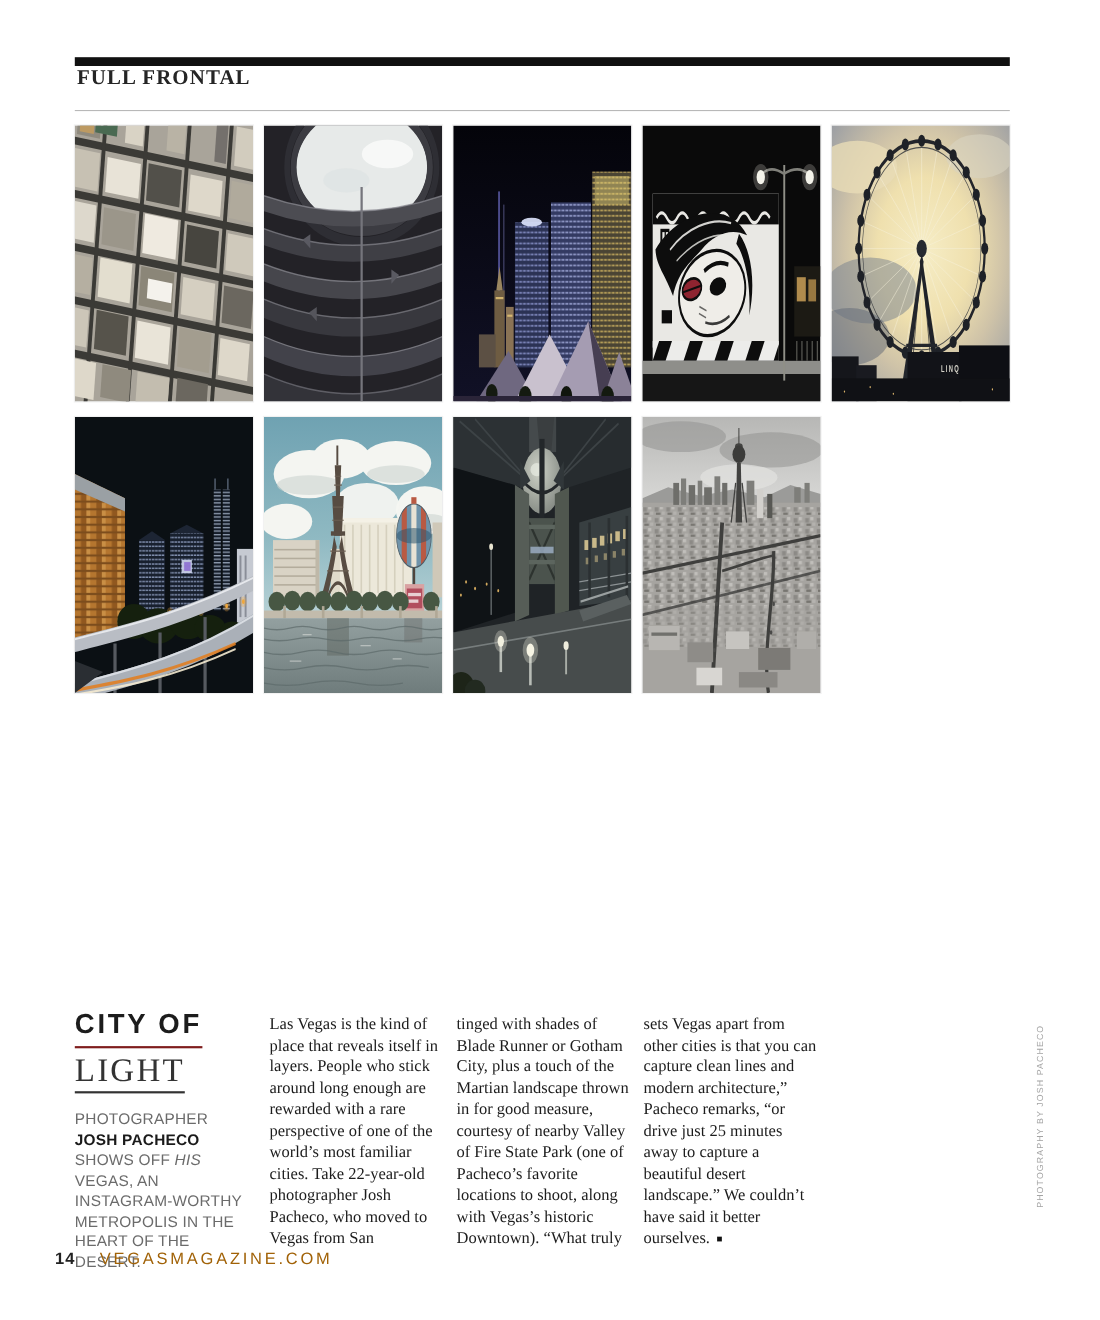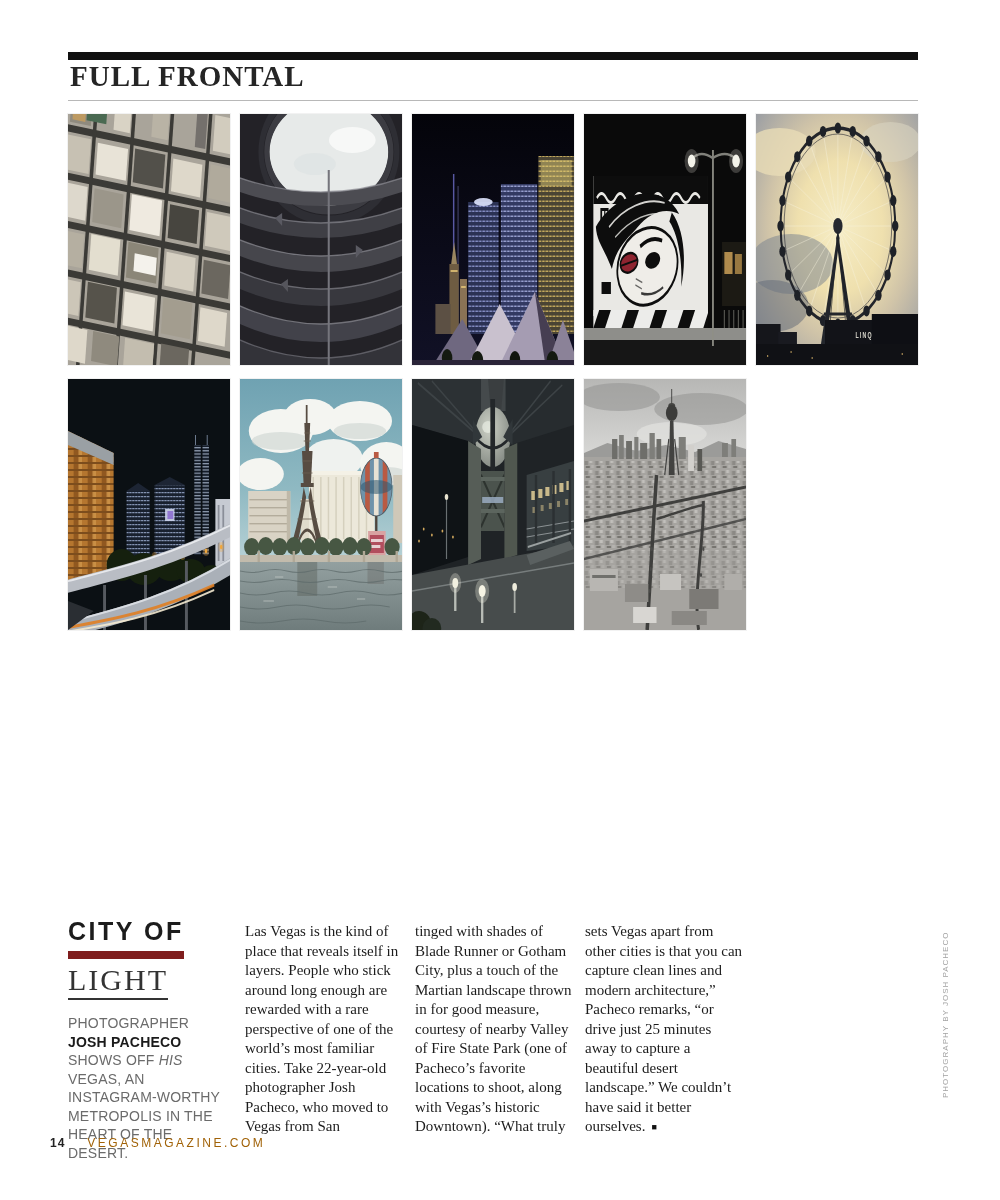--- a/index.html
+++ b/index.html
@@ -1,44 +1,44 @@
 <!DOCTYPE html>
 <html><head>
 <meta charset="utf-8">
 <style>
   html,body{margin:0;padding:0;background:#ffffff;}
   .page{position:relative;width:1000px;height:1200px;background:#ffffff;overflow:hidden;
         font-family:"Liberation Serif",serif;}
   .topbar{position:absolute;left:68px;top:52px;width:850px;height:8px;background:#101010;}
   .section-title{position:absolute;left:70px;top:60px;margin:0;font-family:"Liberation Serif",serif;
-        font-size:29px;font-weight:600;letter-spacing:1px;color:#252525;}
+        font-size:19px;font-weight:600;letter-spacing:1px;color:#252525;}
   .thin-rule{position:absolute;left:68px;top:100px;width:850px;height:1px;background:#b8b8b8;}
   .grid{position:absolute;left:68px;top:114px;width:850px;display:grid;
         grid-template-columns:repeat(5,1fr);grid-template-rows:251px 251px 248px;
         column-gap:10px;row-gap:14px;}
   .photo{margin:0;overflow:hidden;background:#ddd;outline:1px solid rgba(0,0,0,0.05);}
   .photo svg{display:block;width:100%;height:100%;}
   .article{position:absolute;left:68px;top:915px;width:847px;display:flex;}
   .hl-block{width:162px;margin-right:15px;flex:none;font-family:"Liberation Sans",sans-serif;}
   .hl1{display:inline-block;font-size:25px;font-weight:bold;letter-spacing:2.5px;color:#1c1c1c;
-        border-bottom:8px solid #7f1d1d;padding-bottom:5px;margin-top:2px;}
+        border-bottom:2px solid #7f1d1d;padding-bottom:5px;margin-top:2px;}
   .hl2{display:inline-block;font-family:"Liberation Serif",serif;font-size:30px;font-weight:500;
         letter-spacing:2px;color:#333;border-bottom:2px solid #333;padding-bottom:1px;margin-top:4px;}
   .deck{margin:14px 0 0 0;font-size:14px;line-height:18.5px;color:#6b6b6b;letter-spacing:0.2px;}
   .deck .b{font-weight:bold;color:#1a1a1a;}
   .deck .i{font-style:italic;}
   .bodycol{width:158px;margin-right:12px;flex:none;font-size:15px;line-height:19.5px;color:#1c1c1c;
         padding-top:7px;}
   .bodycol:last-child{margin-right:0;}
   .endmark{font-size:9px;vertical-align:1px;padding-left:6px;color:#111;}
   .credit{position:absolute;left:941px;top:968px;height:130px;writing-mode:vertical-rl;
         transform:rotate(180deg);font-family:"Liberation Sans",sans-serif;font-size:8px;
         letter-spacing:1px;color:#a3a3a3;white-space:nowrap;}
   .footer{position:absolute;left:50px;top:1136px;font-family:"Liberation Sans",sans-serif;
-        font-size:12px;display:flex;align-items:baseline;}
+        font-size:15px;display:flex;align-items:baseline;}
   .footer .pn{font-weight:bold;color:#222;letter-spacing:1px;}
   .footer .site{margin-left:22px;color:#a16207;letter-spacing:2.5px;}
 </style>
 </head>
 <body>
 
 <div class="page">
 
   <div class="topbar"></div>
   <h1 class="section-title">FULL FRONTAL</h1>

